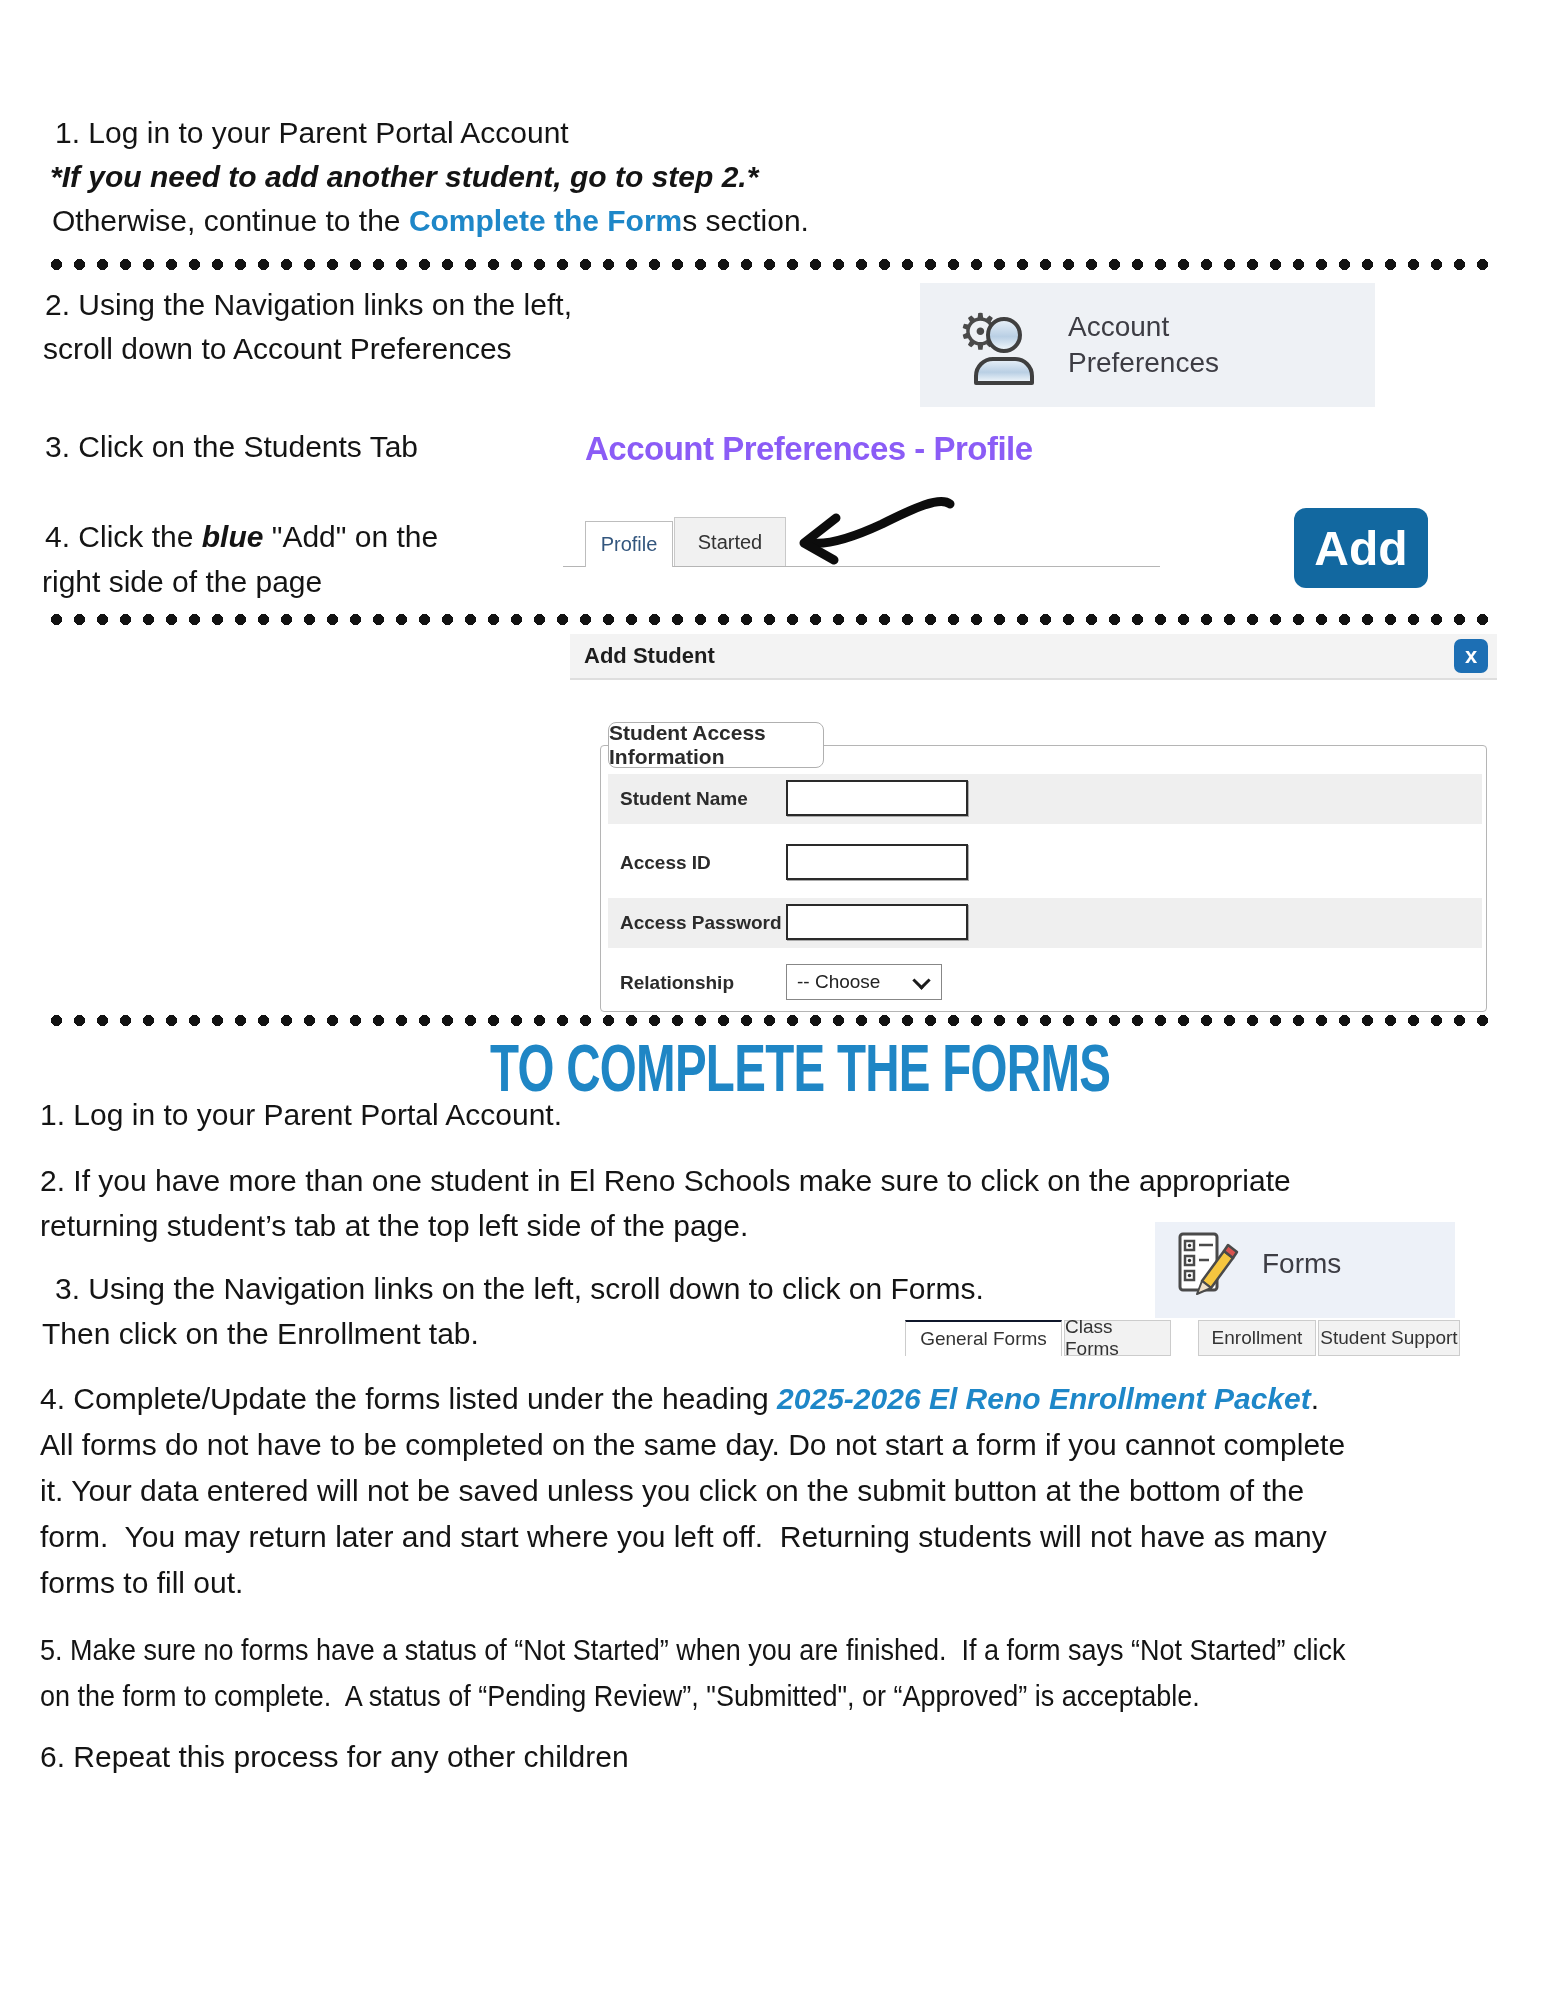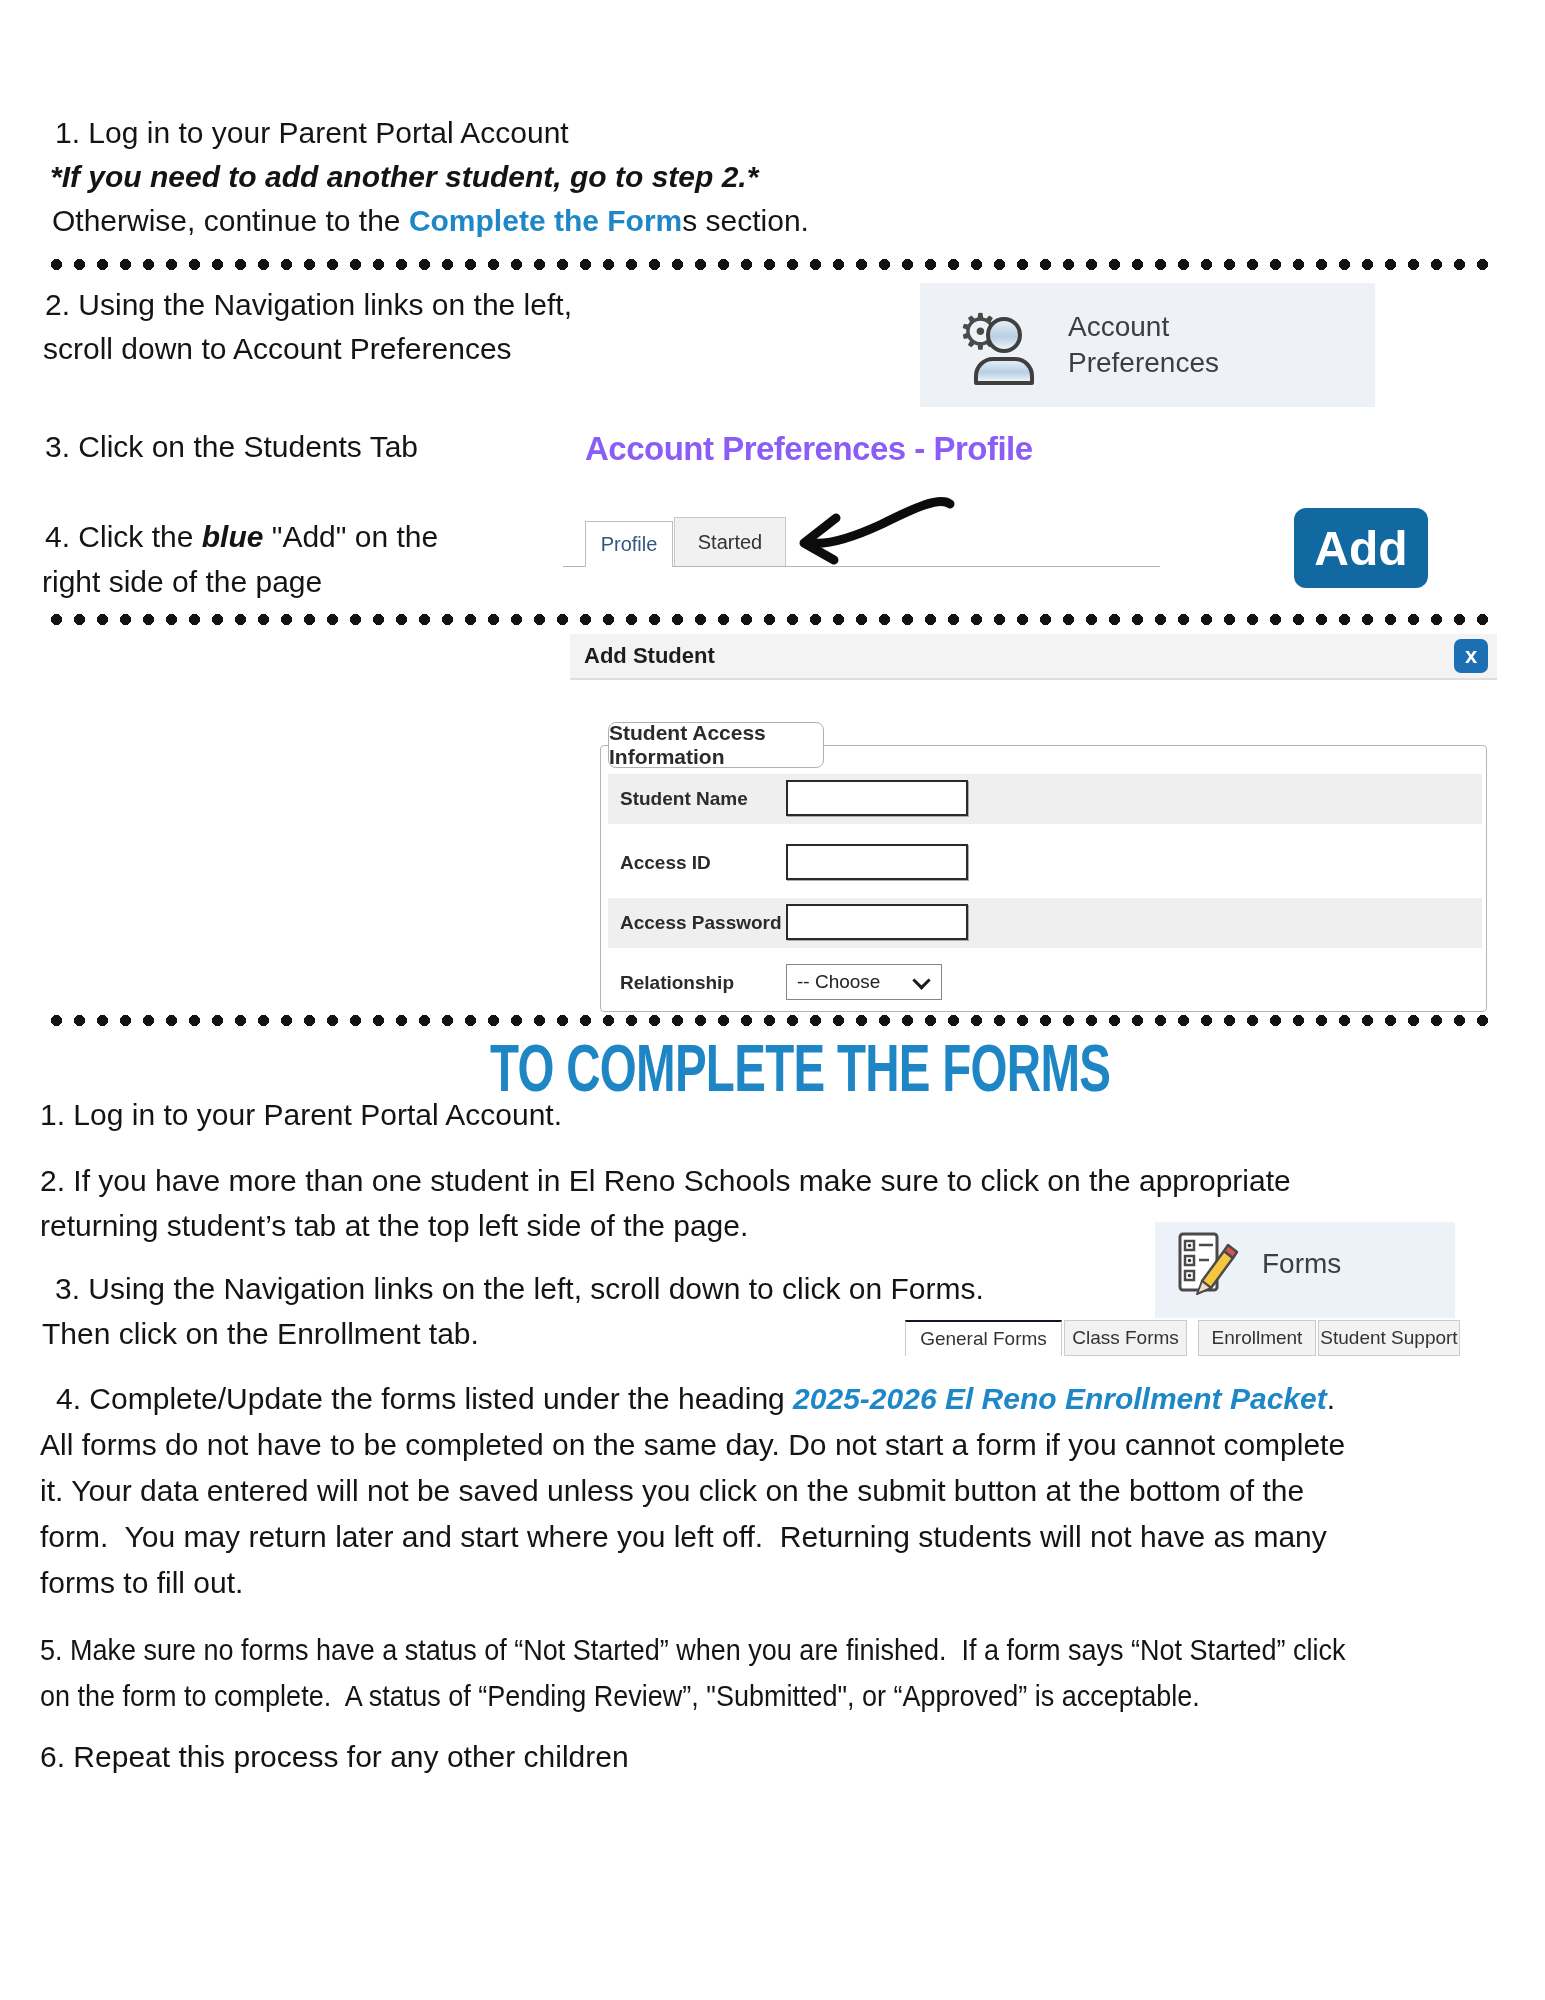--- a/index.html
+++ b/index.html
@@ -168,31 +168,31 @@
       <polygon points="49,20 53,14 62,21 58,27" fill="#d9534f" stroke="#4a4a4a" stroke-width="2.5" stroke-linejoin="round"></polygon>
       <polygon points="27,50 36,57 22,63" fill="#efe0c8" stroke="#4a4a4a" stroke-width="2" stroke-linejoin="round"></polygon>
     </svg>
   </span>
   <span class="abs forms-label" style="left:107px;top:26px;">Forms</span>
 </div>
 
 <div class="ftab active" style="left:905px;width:157px;">
     <span>General Forms</span>
   </div>
-<div class="ftab" style="left:1064px;width:123px;">
+<div class="ftab" style="left:1064px;width:107px;">
     <span>Class Forms</span>
   </div>
 <div class="ftab" style="left:1198px;width:118px;">
     <span>Enrollment</span>
   </div>
 <div class="ftab" style="left:1318px;width:142px;">
     <span>Student Support</span>
   </div>
 
-<div class="abs line" style="left:56px;top:1382px;"><span>4. Complete/Update the forms listed under the heading </span><span class="blue-bi">2025-2026 El Reno Enrollment Packet</span><span>.</span></div>
+<div class="abs line" style="left:40px;top:1382px;"><span>4. Complete/Update the forms listed under the heading </span><span class="blue-bi">2025-2026 El Reno Enrollment Packet</span><span>.</span></div>
 <div class="abs line" style="left:40px;top:1428px;">All forms do not have to be completed on the same day. Do not start a form if you cannot complete</div>
 <div class="abs line" style="left:40px;top:1474px;">it. Your data entered will not be saved unless you click on the submit button at the bottom of the</div>
 <div class="abs line" style="left:40px;top:1520px;">form.  You may return later and start where you left off.  Returning students will not have as many</div>
 <div class="abs line" style="left:40px;top:1566px;">forms to fill out.</div>
 
 <div class="abs line cond" style="left:40px;top:1633px;">5. Make sure no forms have a status of “Not Started” when you are finished.  If a form says “Not Started” click</div>
 <div class="abs line cond" style="left:40px;top:1679px;">on the form to complete.  A status of “Pending Review”, "Submitted", or “Approved” is acceptable.</div>
 
 <div class="abs line" style="left:40px;top:1740px;">6. Repeat this process for any other children</div>
 

